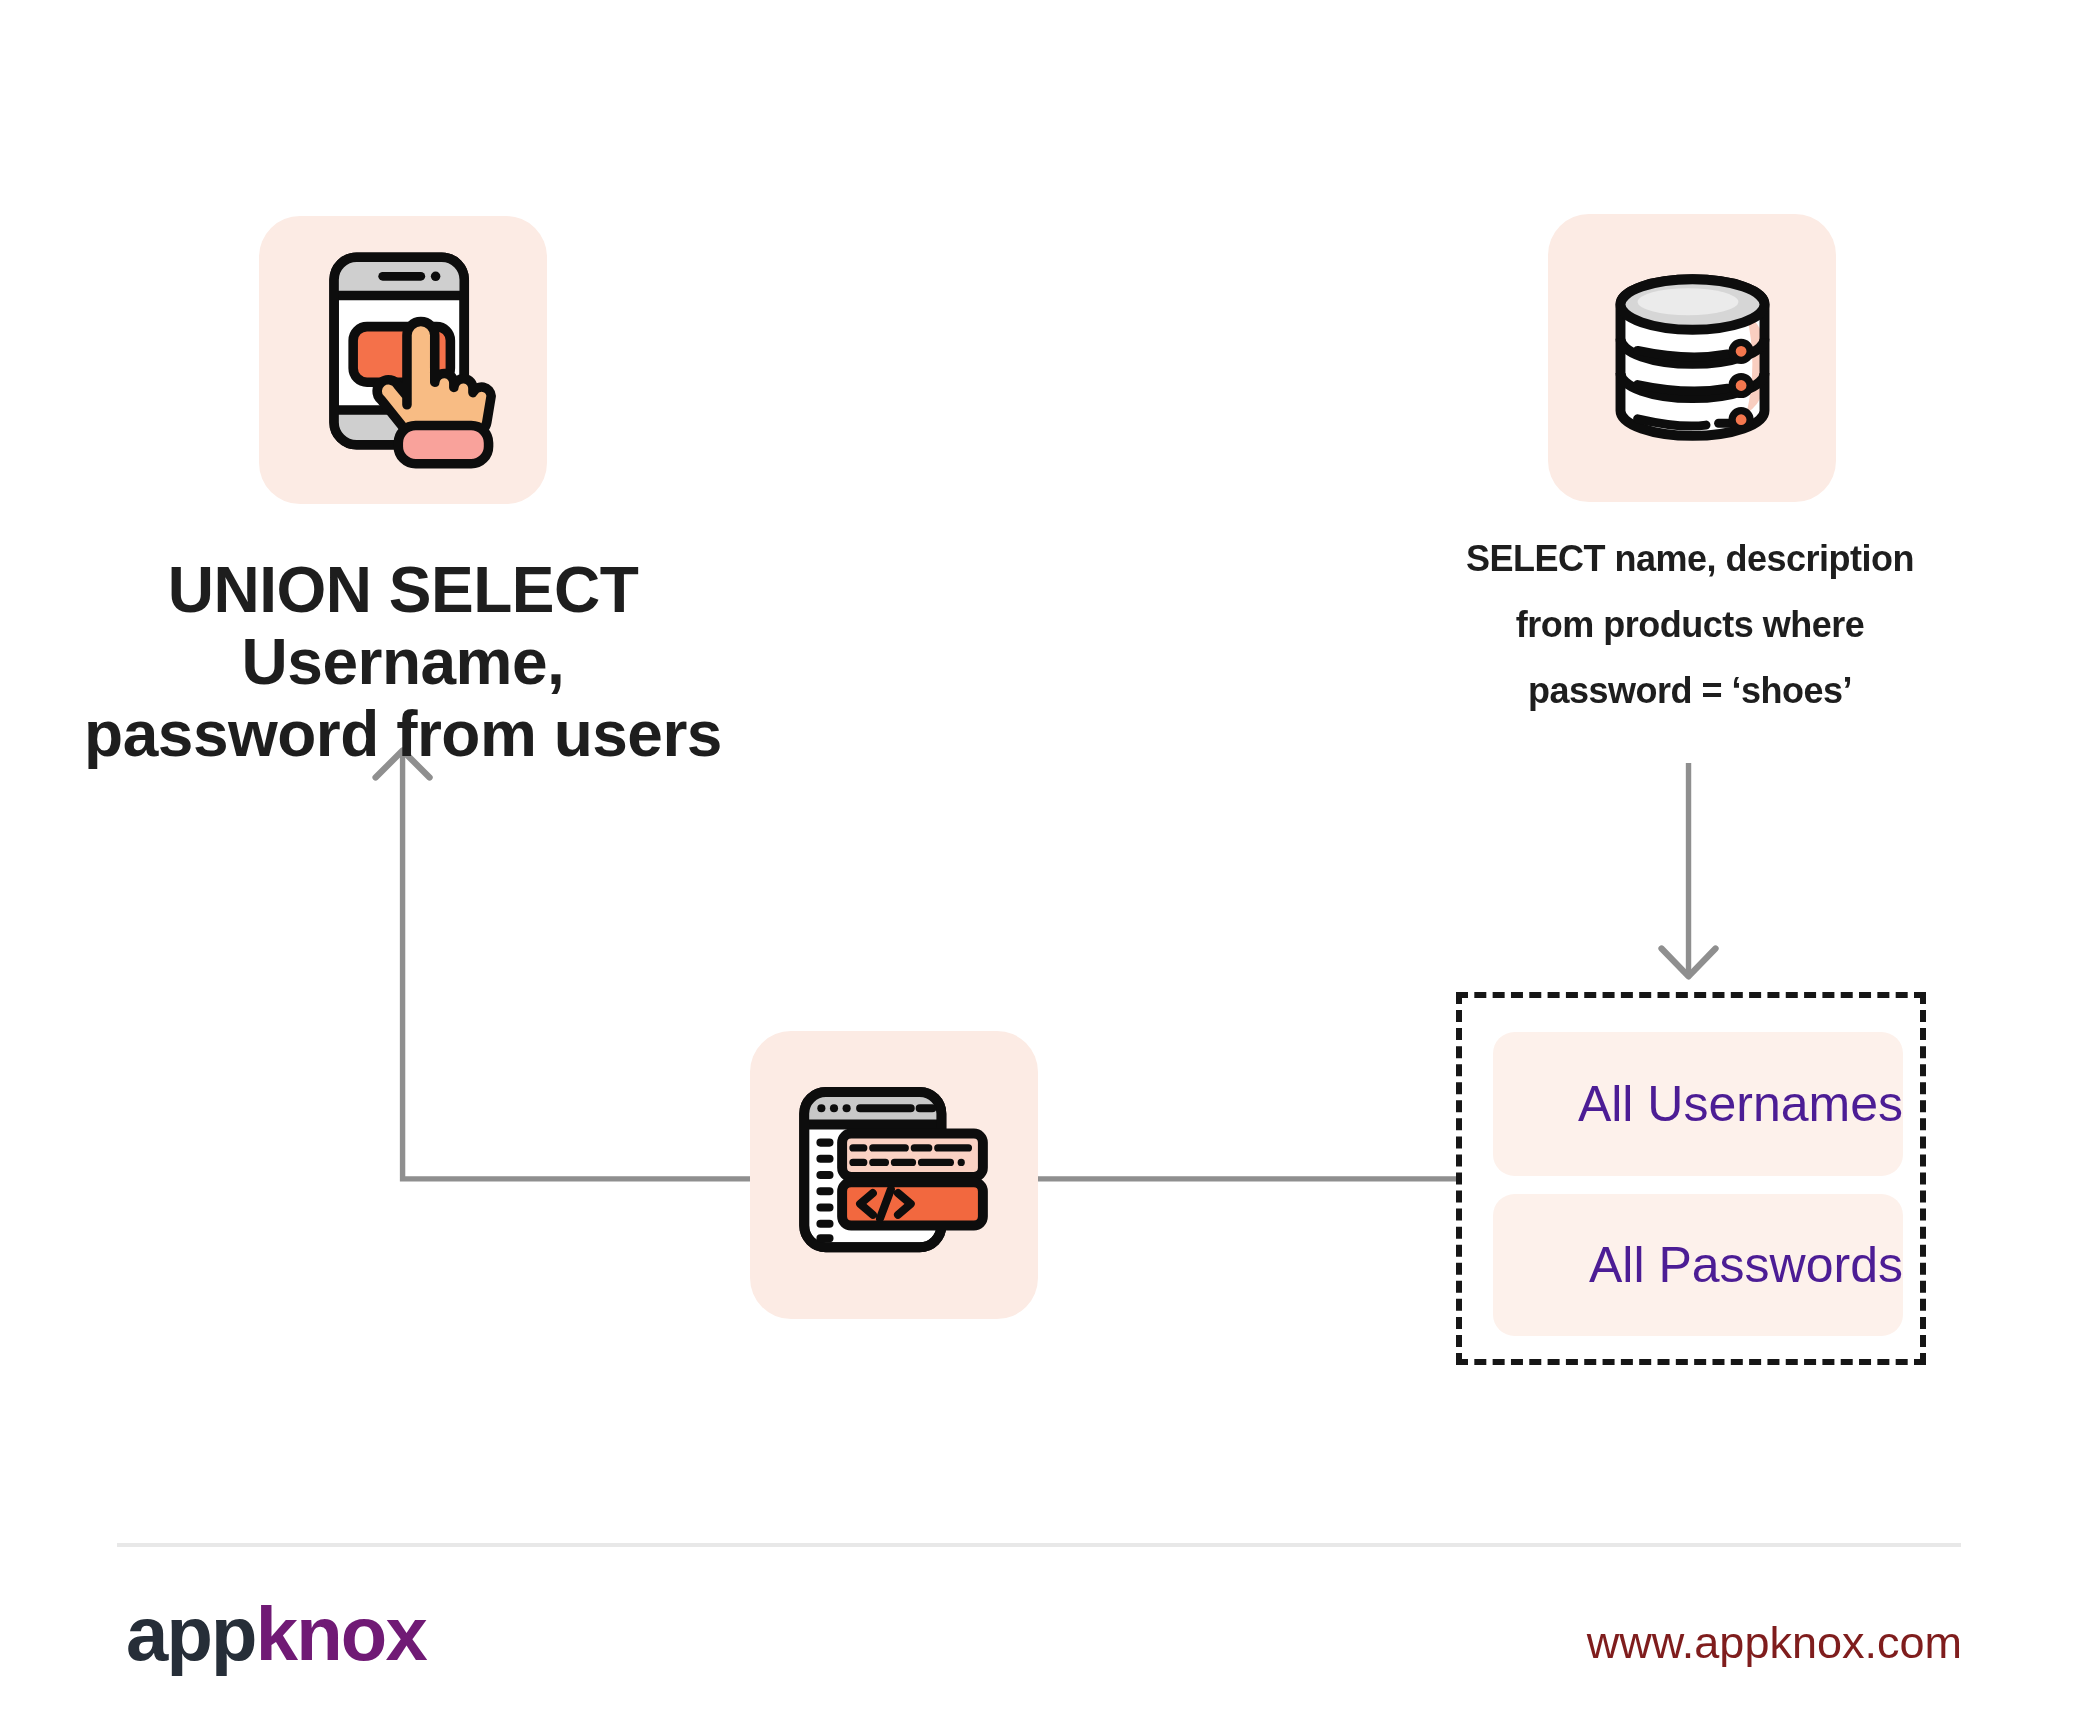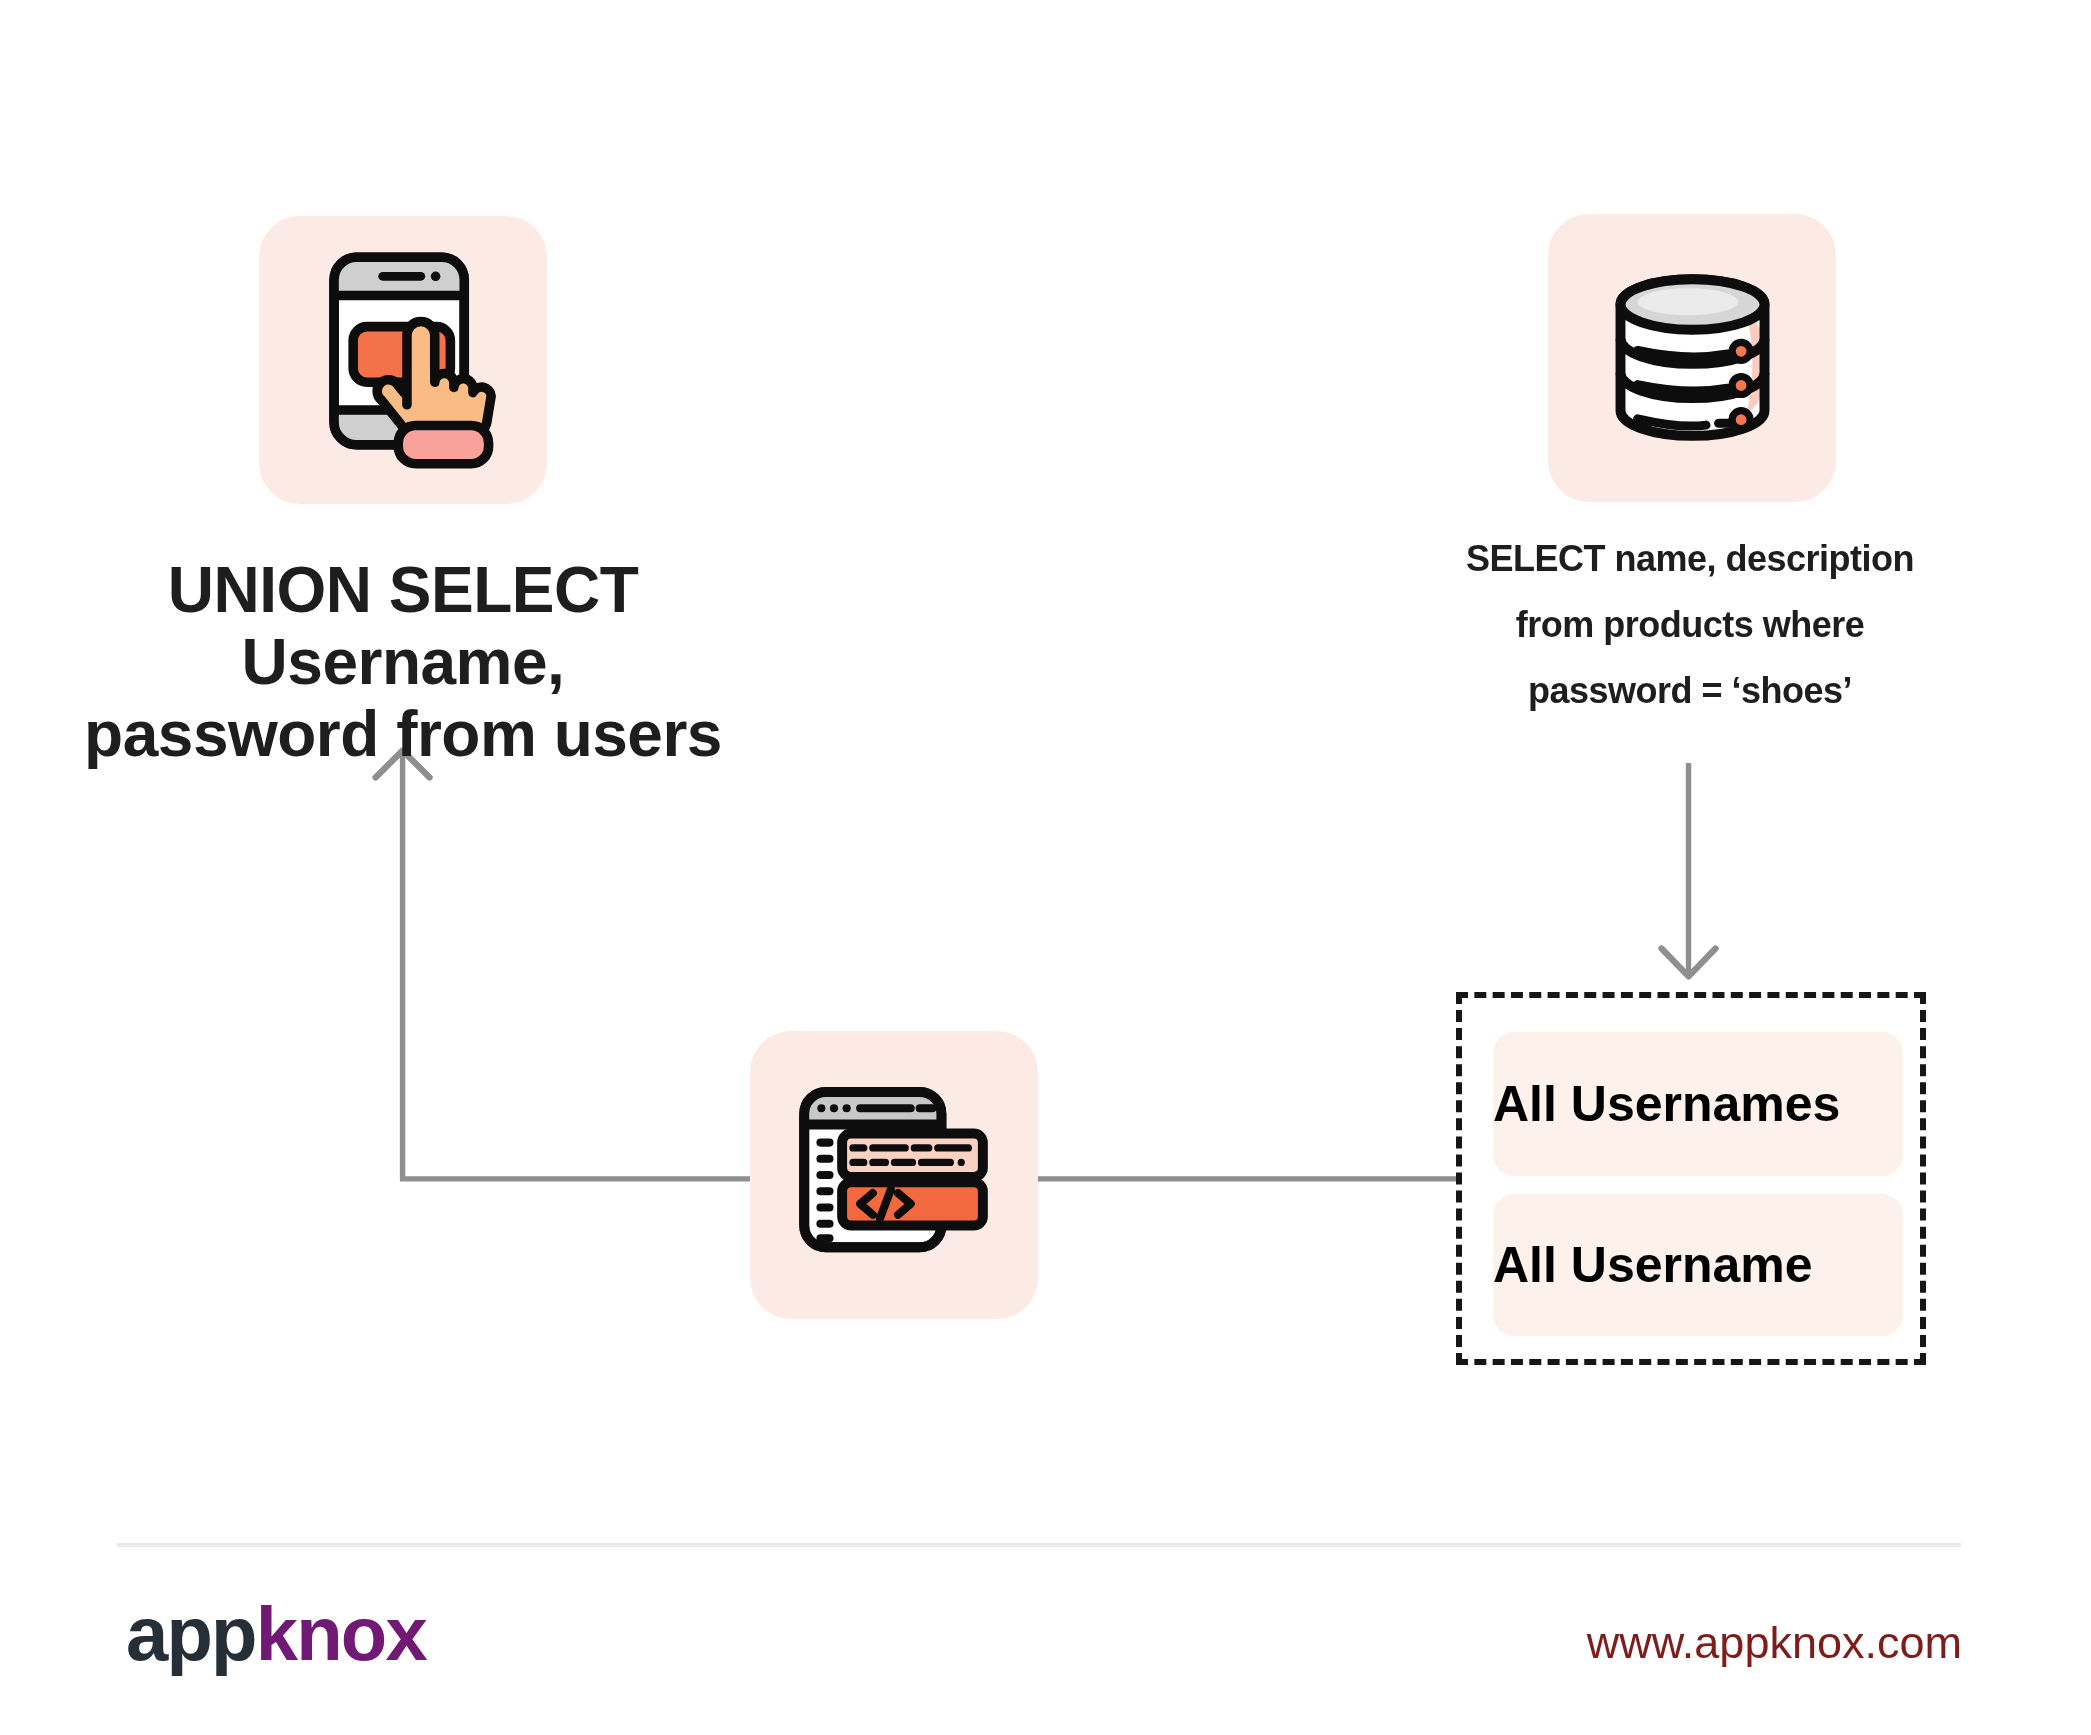--- a/index.html
+++ b/index.html
@@ -20,22 +20,22 @@
     color:#1E1E1E;letter-spacing:-0.5px;
   }
   .label-left{left:79px;top:554px;width:648px;font-size:64px;line-height:72px;}
   .label-right{left:1365px;top:526px;width:650px;font-size:36px;line-height:66px;}
   .results-box{
     position:absolute;z-index:2;left:1456px;top:992px;width:458px;height:361px;
     border:6.3px dashed #161616;
   }
   .pill{
     position:absolute;left:31px;width:410px;background:#FDF1EB;border-radius:21.6px;
-    display:flex;align-items:center;justify-content:flex-start;
-    color:#000000;font-size:50px;font-weight:bold;
+    display:flex;align-items:center;justify-content:flex-end;
+    color:#4c1d95;font-size:50px;font-weight:normal;
   }
   .pill-1{top:34px;height:144px;}
   .pill-2{top:196px;height:142px;}
   .footer-divider{
     position:absolute;z-index:2;left:117px;top:1543px;width:1844px;height:3.6px;background:#E8E8E8;
   }
   .logo{
     position:absolute;z-index:2;left:126px;top:1591px;
     font-size:76px;font-weight:bold;letter-spacing:-1.8px;line-height:86px;
   }
@@ -127,20 +127,20 @@
     <rect x="50" y="110" width="156" height="48" rx="10" fill="#F2683F" stroke="#0D0D0D" stroke-width="11"></rect>
     <path d="M84,122 L70,134 L84,146 M92,150 L104,118 M112,122 L126,134 L112,146" fill="none" stroke="#0D0D0D" stroke-width="9" stroke-linecap="round" stroke-linejoin="round"></path>
   </svg>
 </div>
 
 <div class="results-box">
   <div class="pill pill-1">
     <span>All Usernames</span>
   </div>
   <div class="pill pill-2">
-    <span>All Username</span>
+    <span>All Passwords</span>
   </div>
 </div>
 
 <div class="footer-divider"></div>
 <div class="logo"><span class="logo-app">app</span><span class="logo-knox">knox</span></div>
 <div class="site-url">www.appknox.com</div>
 
 
 </body></html>

